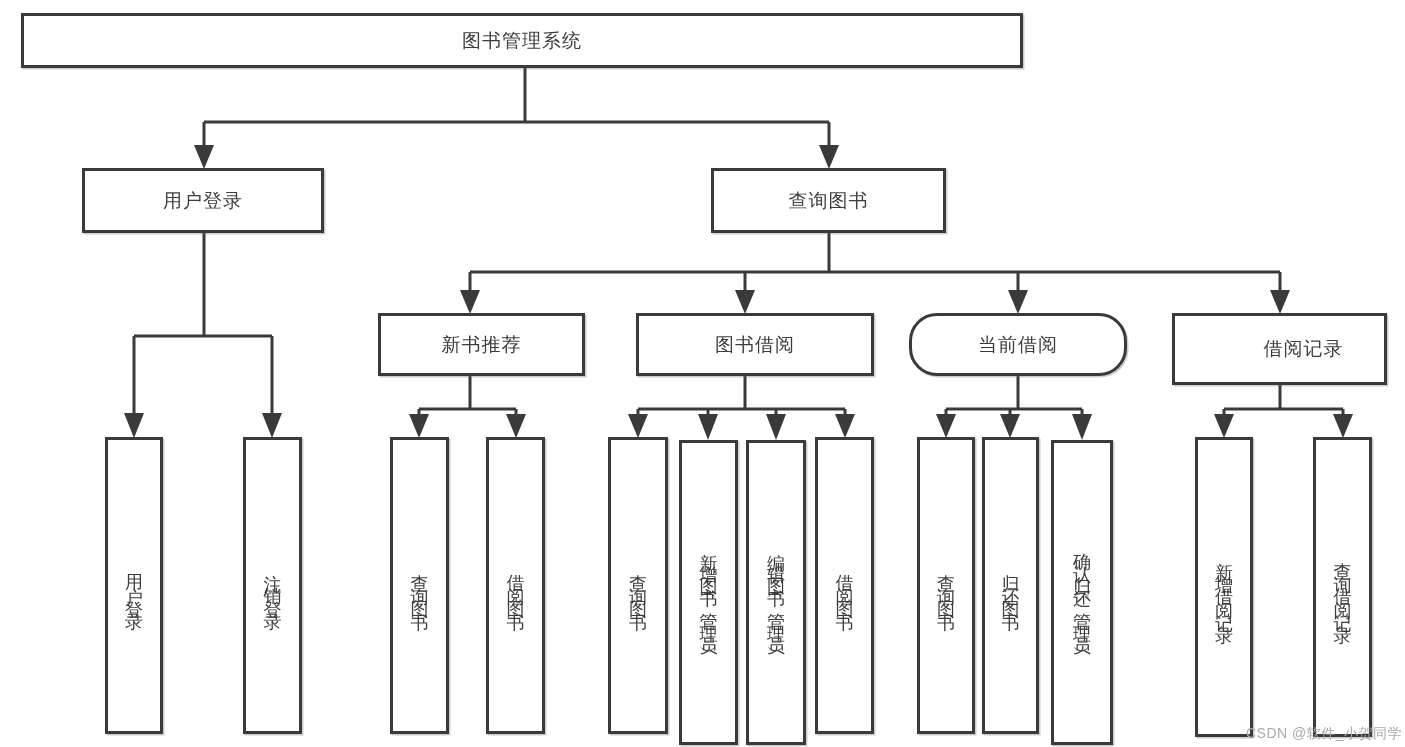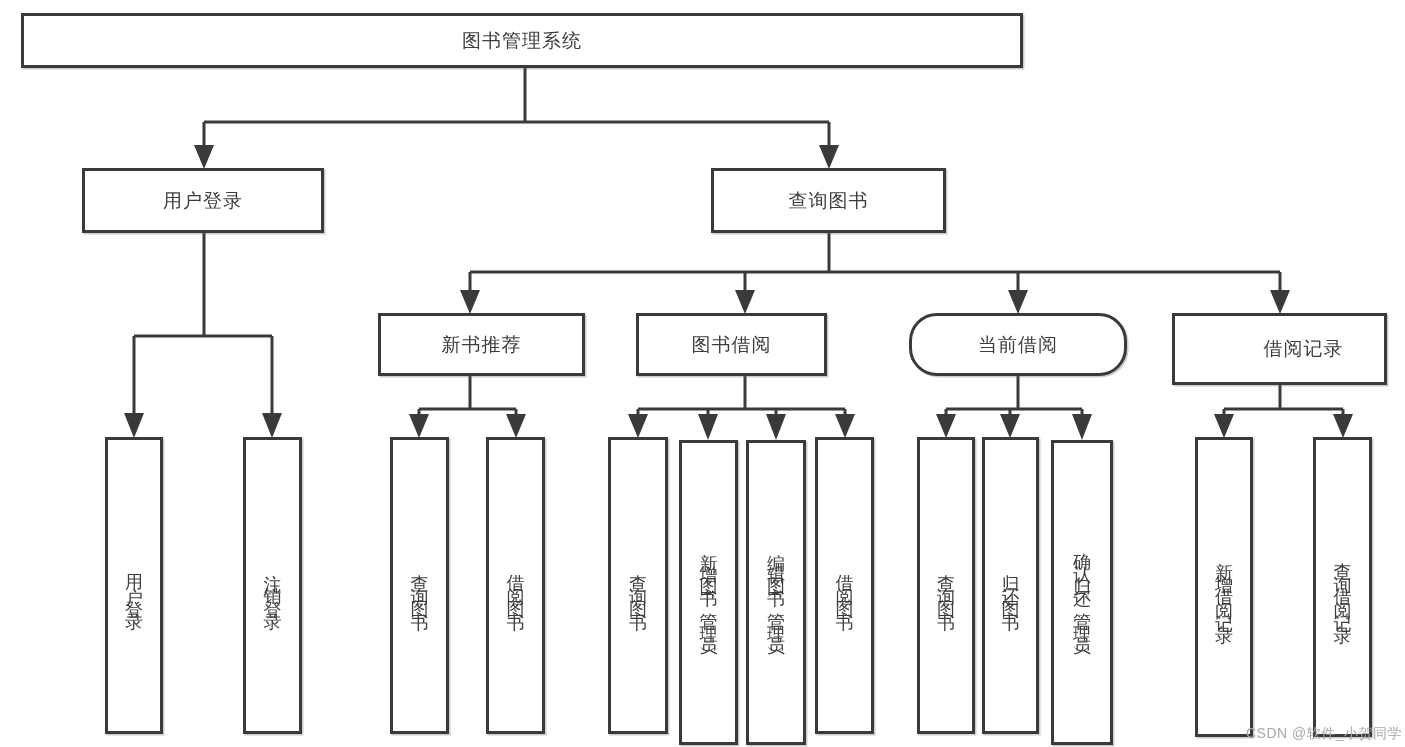--- a/index.html
+++ b/index.html
@@ -112,21 +112,21 @@
       <polygon points="1333,414 1353,414 1343,438"></polygon>
     </g>
   </svg>
 
   <div class="node hbox" style="left:21px; top:13px; width:1002px; height:55px;">图书管理系统</div>
 
   <div class="node hbox" style="left:82px; top:168px; width:242px; height:65px;">用户登录</div>
   <div class="node hbox" style="left:711px; top:168px; width:235px; height:65px;">查询图书</div>
 
   <div class="node hbox" style="left:363px; top:313px; width:207px; height:63px;margin-left:15px;">新书推荐</div>
-  <div class="node hbox" style="left:636px; top:313px; width:191px; height:63px;">图书借阅</div>
+  <div class="node hbox" style="left:636px; top:313px; width:238px; height:63px;">图书借阅</div>
   <div class="node hbox" style="left:909px; top:313px; width:218px; height:63px;border-radius:28px;">当前借阅</div>
   <div class="node hbox" style="left:1172px; top:313px; width:215px; height:72px;padding-left:48px;">借阅记录</div>
 
   <div class="node vbox" style="left:105px; top:437px; width:58px; height:297px;">用户登录</div>
   <div class="node vbox" style="left:243px; top:437px; width:59px; height:297px;">注销登录</div>
 
   <div class="node vbox" style="left:390px; top:437px; width:59px; height:297px;">查询图书</div>
   <div class="node vbox" style="left:486px; top:437px; width:59px; height:297px;">借阅图书</div>
 
   <div class="node vbox" style="left:608px; top:437px; width:60px; height:297px;">查询图书</div>

